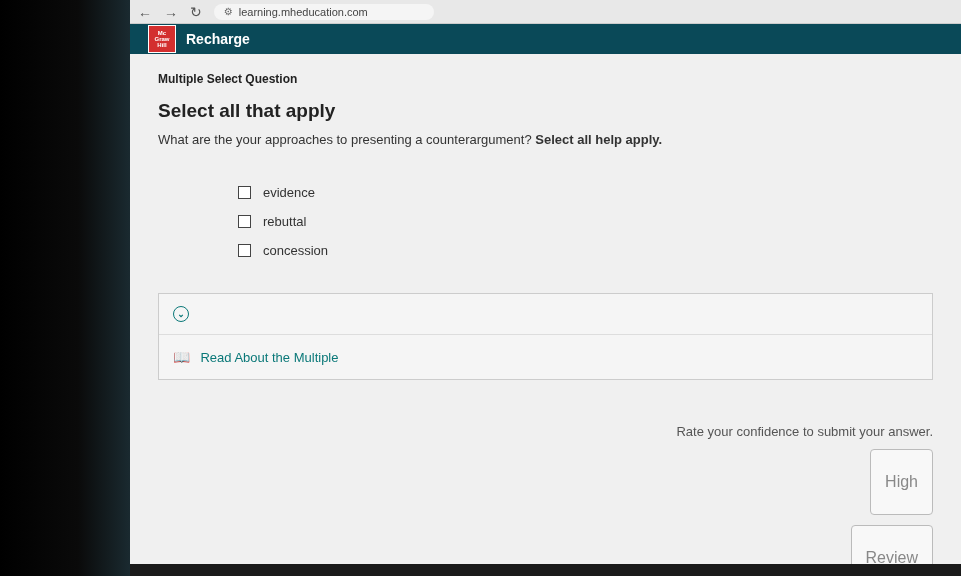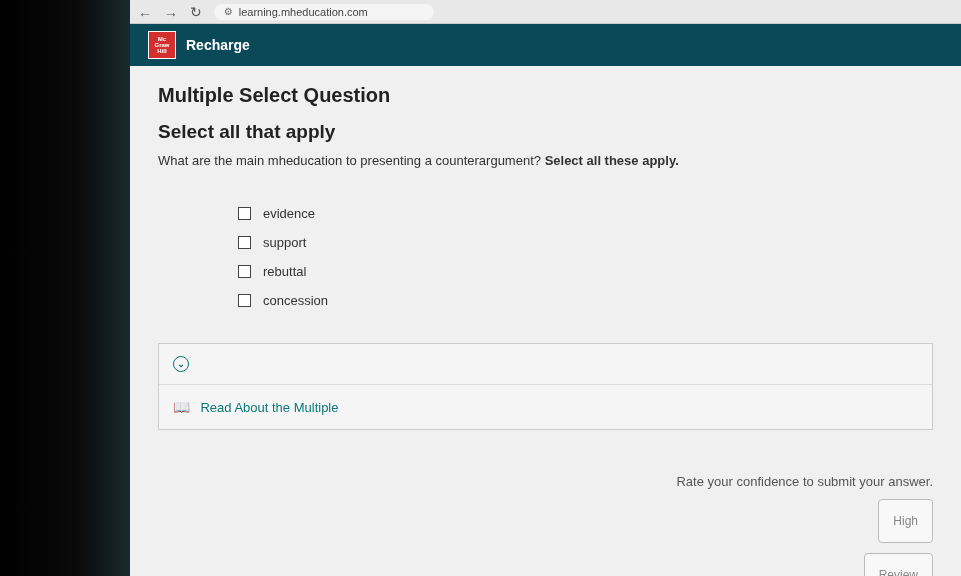--- a/index.html
+++ b/index.html
@@ -38,21 +38,21 @@
   align-items: center;
   gap: 6px;
   max-width: 220px;
 }
 .site-icon {
   font-size: 10px;
   color: #666;
 }
 .app-header {
   background: #0a4958;
-  height: 42px;
+  height: 30px;
   display: flex;
   align-items: center;
   padding: 0 18px;
   gap: 10px;
   margin-left: 130px;
 }
 .logo {
   width: 28px;
   height: 28px;
   background: #d32f2f;
@@ -74,21 +74,21 @@
 }
 .content {
   background: #f0f0f0;
   padding: 18px 28px 0 28px;
   margin-left: 130px;
   height: calc(576px - 24px - 42px);
   overflow: hidden;
 }
 .question-type {
   font-weight: bold;
-  font-size: 20px;
+  font-size: 12px;
   color: #222;
   margin-bottom: 14px;
 }
 .instruction {
   font-weight: bold;
   font-size: 19px;
   color: #222;
   margin-bottom: 10px;
 }
 .prompt {
@@ -164,22 +164,22 @@
   padding: 14px 0;
   flex-direction: column;
 }
 .conf-text {
   font-size: 13px;
   color: #555;
 }
 .conf-btn {
   border: 1px solid #bbb;
   border-radius: 4px;
-  padding: 14px 14px;
-  font-size: 12px;
+  padding: 23px 14px;
+  font-size: 16px;
   color: #888;
   background: #f8f8f8;
   cursor: pointer;
 }
 .left-dark {
   position: absolute;
   left: 0;
   top: 0;
   width: 130px;
   height: 576px;
@@ -210,31 +210,27 @@
   <div class="app-title">Recharge</div>
 </div>
 
 <div class="content">
 
   <div class="question-type">Multiple Select Question</div>
 
   <div class="instruction">Select all that apply</div>
 
   <div class="prompt">
-    <span>What are the main mheducation to presenting a counterargument? </span><span class="bold">Select all these apply.</span>
+    <span>What are the your approaches to presenting a counterargument? </span><span class="bold">Select all help apply.</span>
   </div>
 
   <div class="options">
     <div class="option-row">
       <div class="chk"></div>
       <span class="option-label">evidence</span>
-    </div>
-    <div class="option-row">
-      <div class="chk"></div>
-      <span class="option-label">support</span>
     </div>
     <div class="option-row">
       <div class="chk"></div>
       <span class="option-label">rebuttal</span>
     </div>
     <div class="option-row">
       <div class="chk"></div>
       <span class="option-label">concession</span>
     </div>
   </div>

